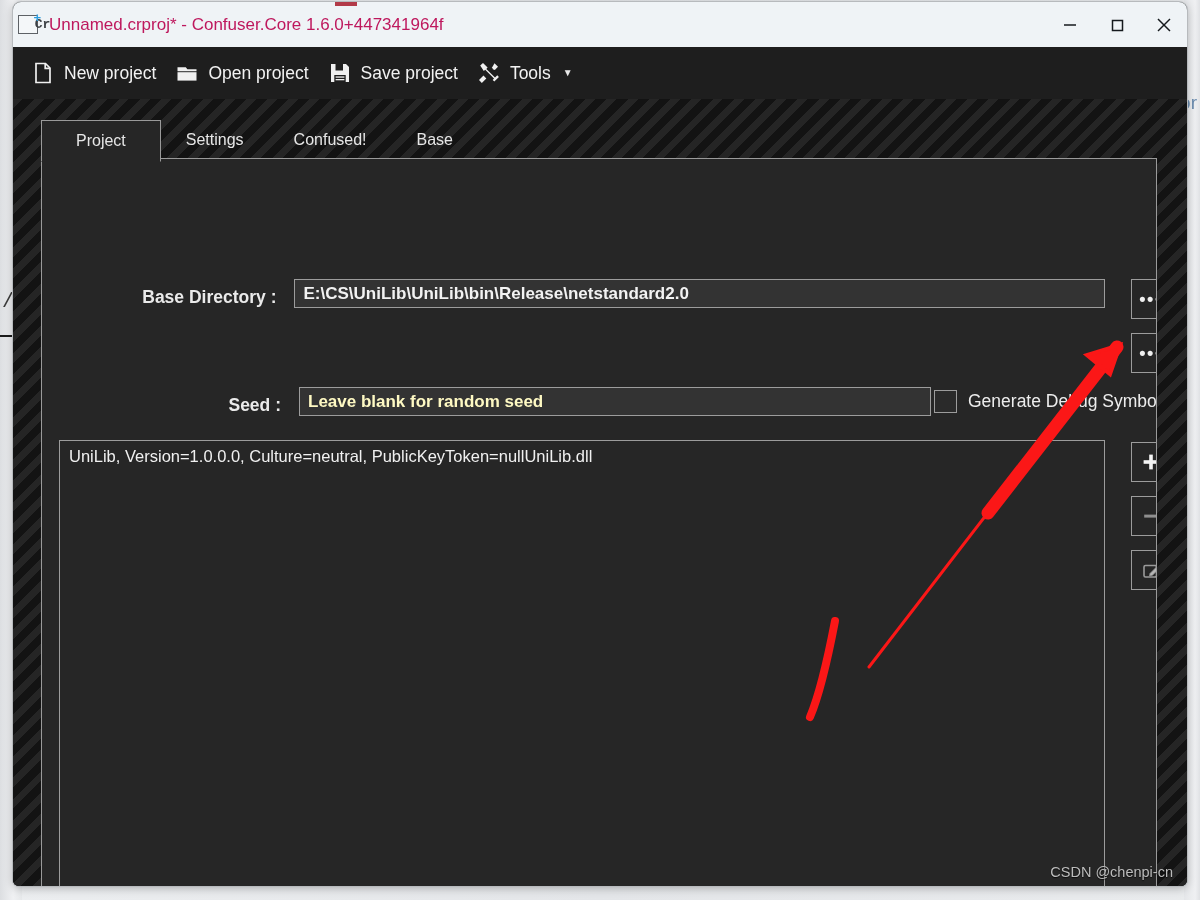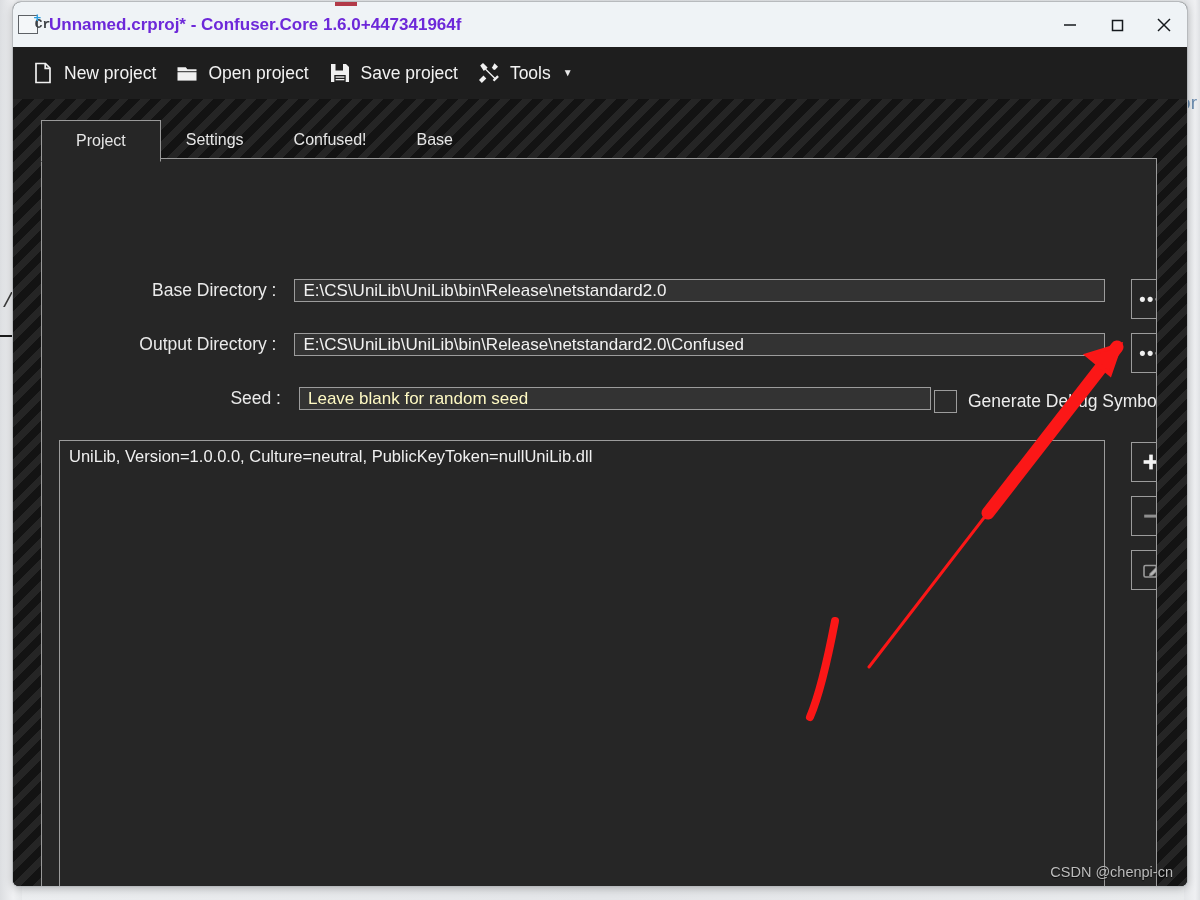--- a/index.html
+++ b/index.html
@@ -105,23 +105,22 @@
   .app-icon .plus {
     position: absolute;
     right: -1px; top: -2px;
     color: #2f9fe0;
     font-size: 13px;
     line-height: 11px;
     font-weight: 700;
   }
   .title-text {
     font-size: 17px;
-    color: #6d28d9;
-    white-space: nowrap;
-    font-weight: bold;
+    color: #be185d;
+    white-space: nowrap;
   }
   .win-buttons {
     margin-left: auto;
     display: flex;
     height: 45px;
   }
   .win-btn {
     width: 47px; height: 45px;
     display: flex; align-items: center; justify-content: center;
     color: #15191d;
@@ -196,34 +195,35 @@
     left: 28px; top: 59px;
     width: 1116px; height: 812px;
     background: #262626;
     border: 1px solid #9a9a9a;
     overflow: hidden;
   }
 
   .form-row {
     position: absolute;
     display: flex;
-    align-items: center;
+    align-items: flex-end;
+    font-weight: bold;
   }
   .form-label {
     color: #eaeaea;
     font-size: 17.5px;
     text-align: right;
     white-space: nowrap;
   }
   .txtbox {
     background: #333333;
     border: 1.5px solid #9c9c9c;
     color: #f2f2f2;
     font-size: 17px;
-    height: 23px;
+    height: 29px;
     padding: 0 8px;
     display: flex; align-items: center;
     white-space: nowrap;
     overflow: hidden;
   }
   .txtbox.placeholder { color: #fef9c3; }
 
   .sq-btn {
     width: 40px; height: 40px;
     border: 1.5px solid #9c9c9c;
@@ -410,24 +410,20 @@
       <div class="panel">
 
         <div class="form-row" style="left:17px; top:120px; width:1046px;">
           <div class="form-label" style="width:222px;">Base Directory :</div>
           <div class="txtbox" style="width:827px; margin-left:18px;">E:\CS\UniLib\UniLib\bin\Release\netstandard2.0</div>
         </div>
         <div class="sq-btn" style="position:absolute; left:1089px; top:120px;">
           <span class="dots">•••</span>
         </div>
 
-        <div class="form-row" style="left:17px; top:174px; width:1046px;">
-          <div class="form-label" style="width:222px;">Output Directory :</div>
-          <div class="txtbox" style="width:827px; margin-left:18px;">E:\CS\UniLib\UniLib\bin\Release\netstandard2.0\Confused</div>
-        </div>
         <div class="sq-btn" style="position:absolute; left:1089px; top:174px;">
           <span class="dots">•••</span>
         </div>
 
         <div class="form-row" style="left:17px; top:228px; width:1046px;">
           <div class="form-label" style="width:222px;">Seed :</div>
           <div class="txtbox placeholder" style="width:632px; margin-left:18px;">Leave blank for random seed</div>
         </div>
 
         <div class="chk-row" style="left:892px; top:231px;">

